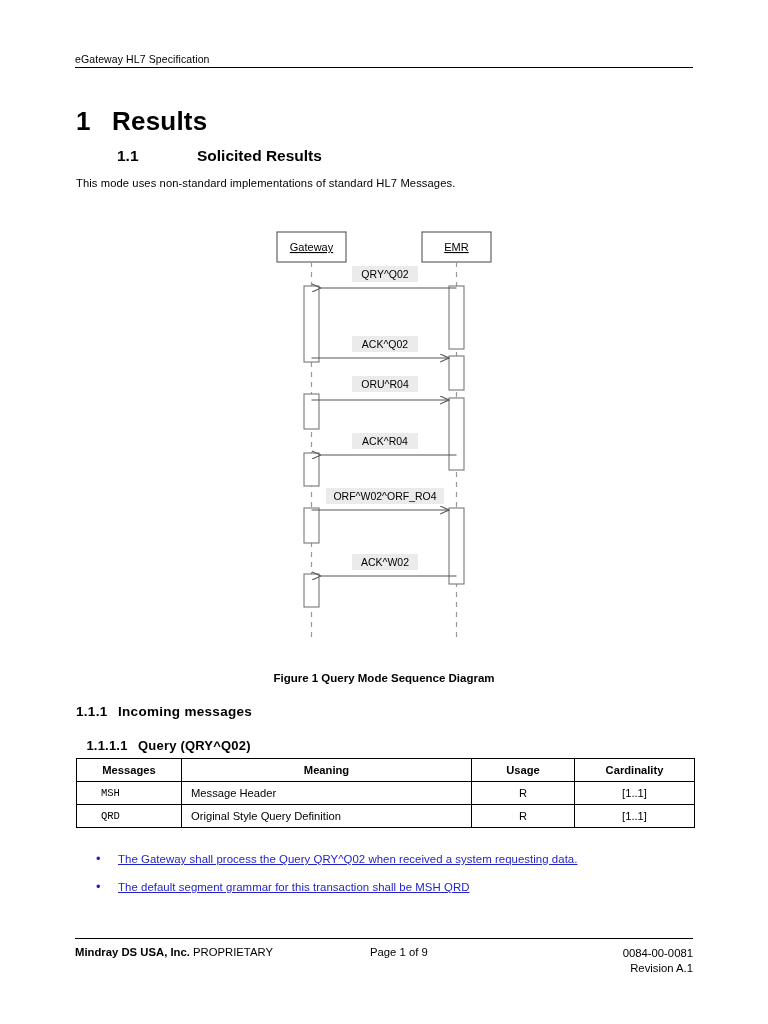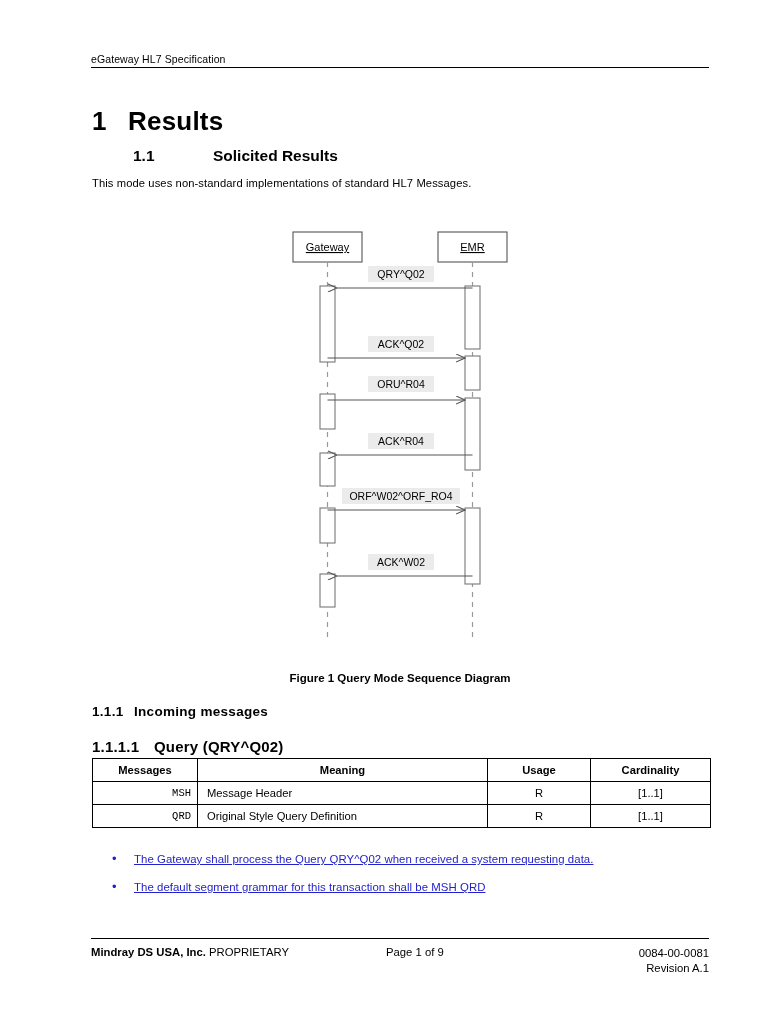--- a/index.html
+++ b/index.html
@@ -14,21 +14,20 @@
     font-family: "Liberation Sans", sans-serif;
     color: #000000;
     overflow: hidden;
   }
 
   .page {
     position: absolute;
     left: 0; top: 0;
     width: 668px;
     height: 1024px;
-    margin-left: 16px;
   }
 
   
   .doc-header {
     position: absolute;
     left: 75px;
     top: 53px;
     width: 618px;
   }
   .doc-header .htext {
@@ -77,23 +76,24 @@
     font-size: 13.5px;
     font-weight: bold;
     letter-spacing: .3px;
   }
   .h3 .num { display: inline-block; width: 42px; }
 
   .h4 {
     position: absolute;
     left: 76px;
     top: 738px;
-    font-size: 15px;
+    font-size: 13px;
     font-weight: bold;
     letter-spacing: .2px;
+    text-align: center;
   }
   .h4 .num { display: inline-block; width: 62px; }
 
   .fig-caption {
     position: absolute;
     left: 0;
     top: 672px;
     width: 768px;
     text-align: center;
     font-size: 11.5px;
@@ -124,22 +124,22 @@
     font-size: 11.2px;
     padding: 0 6px;
   }
   .seg-table th {
     font-weight: bold;
     text-align: center;
   }
   .seg-table td.seg-name {
     font-family: "Liberation Mono", monospace;
     font-size: 10.5px;
-    text-align: right;
-    padding-left: 4px;
+    text-align: left;
+    padding-left: 24px;
   }
   .seg-table td.meaning {
     text-align: left;
     padding-left: 9px;
   }
   .seg-table td.usage,
   .seg-table td.card {
     text-align: center;
   }
   .col-seg  { width: 105px; }

